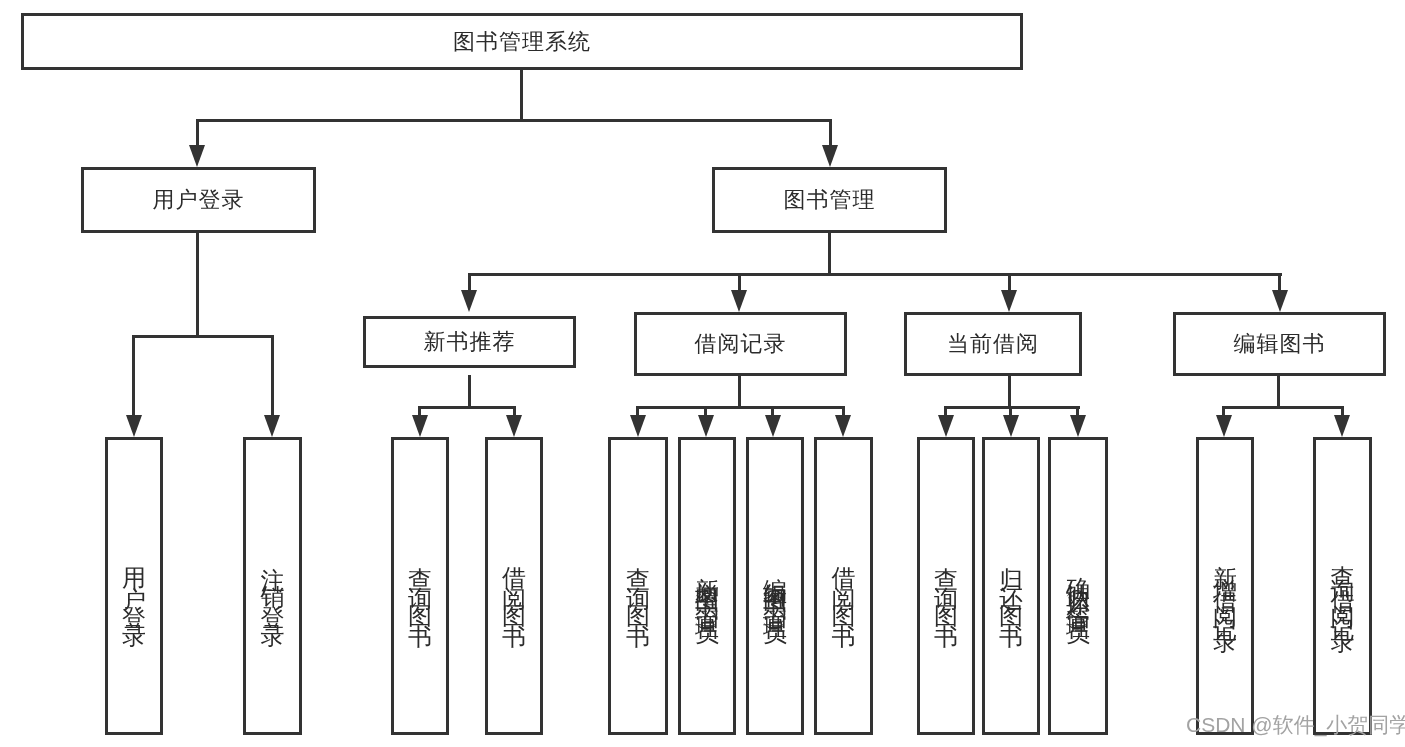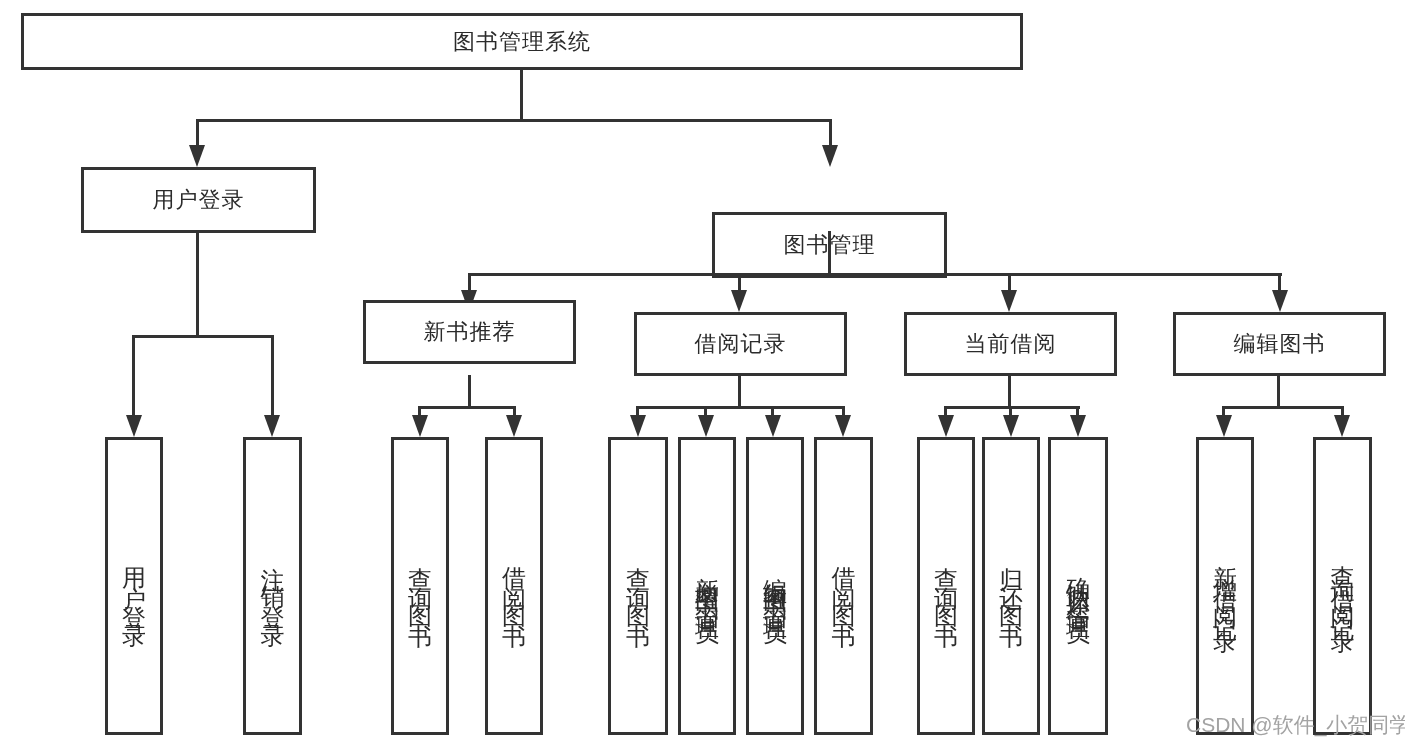--- a/index.html
+++ b/index.html
@@ -75,21 +75,21 @@
   <div class="line" style="left:520px; top:68px; width:3px; height:53px;"></div>
   <div class="line" style="left:196px; top:119px; width:636px; height:3px;"></div>
   <div class="line" style="left:196px; top:119px; width:3px; height:30px;"></div>
   <div class="line" style="left:829px; top:119px; width:3px; height:30px;"></div>
   <div class="arrow" style="left:189px; top:145px;"></div>
   <div class="arrow" style="left:822px; top:145px;"></div>
 
   <div class="box hbox" style="left:81px; top:167px; width:235px; height:66px;">
     <span>用户登录</span>
   </div>
-  <div class="box hbox" style="left:712px; top:167px; width:235px; height:66px;margin-top:45px;">
+  <div class="box hbox" style="left:712px; top:167px; width:235px; height:66px;">
     <span>图书管理</span>
   </div>
 
   <div class="line" style="left:196px; top:231px; width:3px; height:107px;"></div>
   <div class="line" style="left:132px; top:335px; width:142px; height:3px;"></div>
   <div class="line" style="left:132px; top:335px; width:3px; height:82px;"></div>
   <div class="line" style="left:271px; top:335px; width:3px; height:82px;"></div>
   <div class="arrow" style="left:126px; top:415px;"></div>
   <div class="arrow" style="left:264px; top:415px;"></div>
 
@@ -97,27 +97,27 @@
   <div class="line" style="left:468px; top:273px; width:814px; height:3px;"></div>
   <div class="line" style="left:468px; top:273px; width:3px; height:20px;"></div>
   <div class="line" style="left:738px; top:273px; width:3px; height:20px;"></div>
   <div class="line" style="left:1008px; top:273px; width:3px; height:20px;"></div>
   <div class="line" style="left:1278px; top:273px; width:3px; height:20px;"></div>
   <div class="arrow" style="left:461px; top:290px;"></div>
   <div class="arrow" style="left:731px; top:290px;"></div>
   <div class="arrow" style="left:1001px; top:290px;"></div>
   <div class="arrow" style="left:1272px; top:290px;"></div>
 
-  <div class="box hbox" style="left:363px; top:300px; width:213px; height:64px;">
+  <div class="box hbox" style="left:363px; top:316px; width:213px; height:52px;">
     <span>新书推荐</span>
   </div>
   <div class="box hbox" style="left:634px; top:312px; width:213px; height:64px;">
     <span>借阅记录</span>
   </div>
-  <div class="box hbox" style="left:904px; top:312px; width:213px; height:64px;font-family:Liberation Serif, serif;">
+  <div class="box hbox" style="left:904px; top:312px; width:178px; height:64px;font-family:Liberation Serif, serif;">
     <span>当前借阅</span>
   </div>
   <div class="box hbox" style="left:1173px; top:312px; width:213px; height:64px;">
     <span>编辑图书</span>
   </div>
 
   <div class="line" style="left:468px; top:375px; width:3px; height:34px;"></div>
   <div class="line" style="left:418px; top:406px; width:98px; height:3px;"></div>
   <div class="line" style="left:418px; top:406px; width:3px; height:12px;"></div>
   <div class="line" style="left:513px; top:406px; width:3px; height:12px;"></div>

